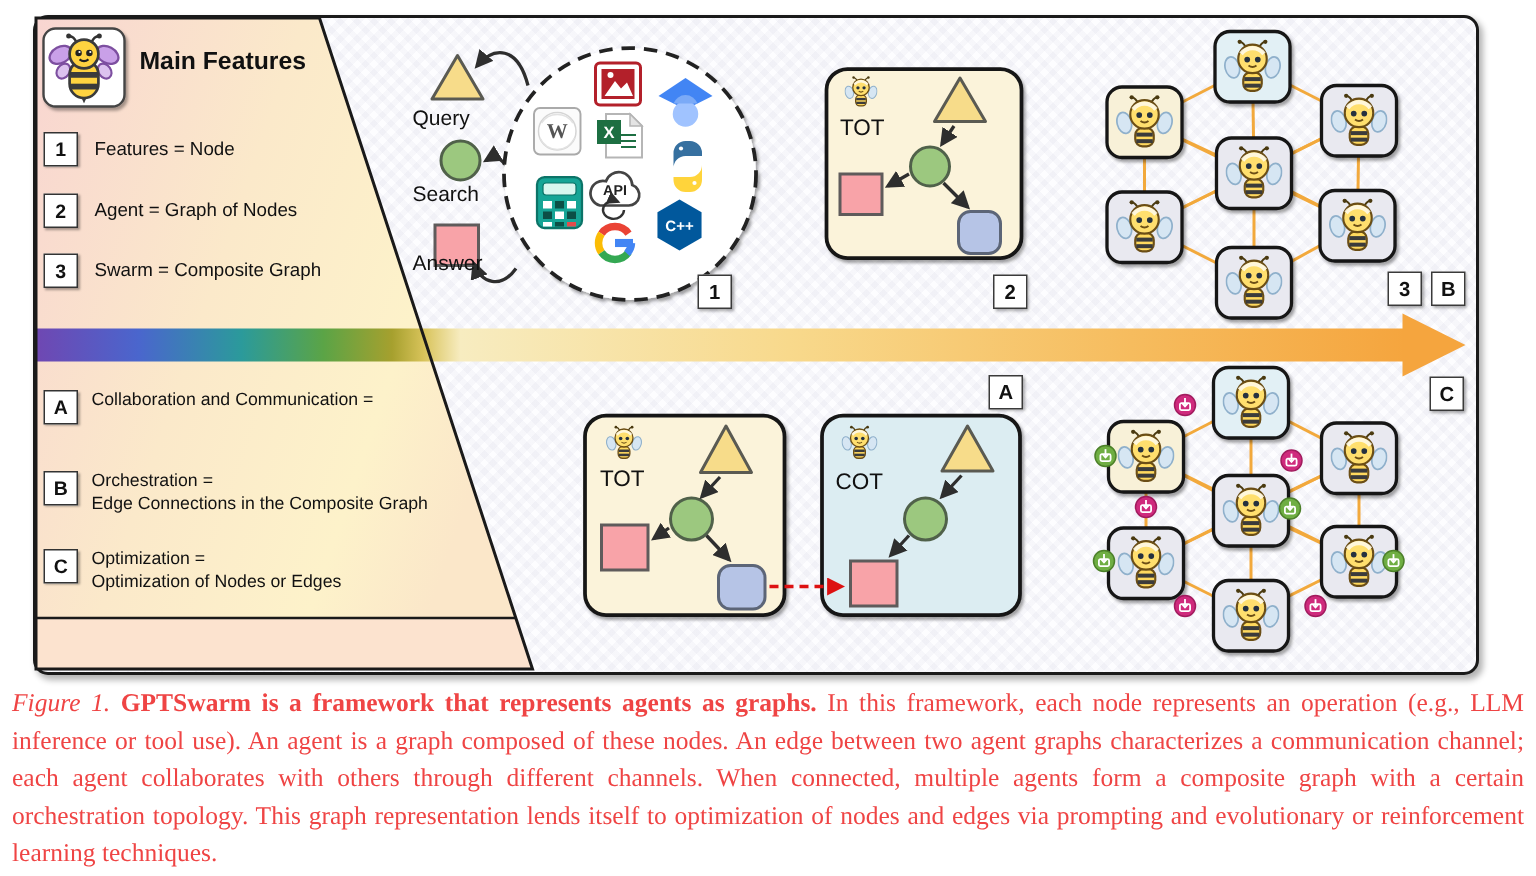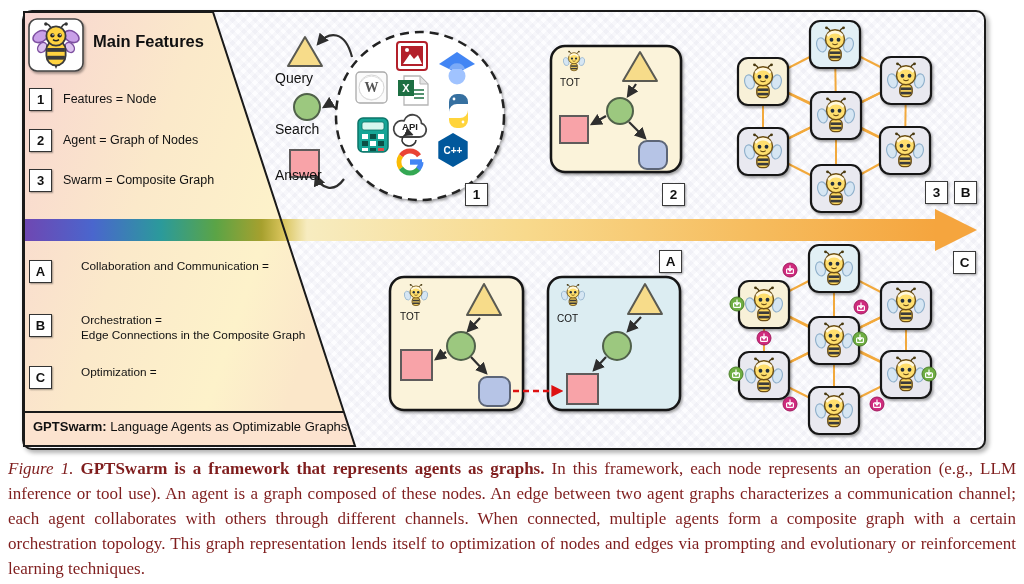--- a/index.html
+++ b/index.html
@@ -13,29 +13,29 @@
     border:2px solid #1a1a1a;border-radius:10px;
     box-shadow:2.5px 3px 4px rgba(0,0,0,.30);}
   svg.overlay{position:absolute;left:0;top:0;width:1024px;height:584px;z-index:3;}
   svg text{font-family:"Liberation Sans",sans-serif;}
   .txt{position:absolute;z-index:5;color:#111;}
   .mf-title{left:93px;top:32px;font-size:16.5px;font-weight:bold;}
   .nb{position:absolute;z-index:5;width:21px;height:21px;background:#fff;border:1.6px solid #333;
       display:flex;align-items:center;justify-content:center;font-size:13px;font-weight:bold;
       box-shadow:1px 1px 1.5px rgba(0,0,0,.35);color:#111;}
   .item-label{font-size:12.5px;}
-  .item-2line{font-size:11.8px;line-height:14.5px;margin-left:20px;}
+  .item-2line{font-size:11.8px;line-height:14.5px;}
   .marker{position:absolute;z-index:6;width:21px;height:21px;background:#fff;border:1.6px solid #3a3a3a;
       display:flex;align-items:center;justify-content:center;font-size:13.5px;font-weight:bold;
       box-shadow:1.2px 1.2px 2px rgba(0,0,0,.35);color:#111;}
   .node-label{font-size:14px;text-align:left;width:60px;}
-  .agent-label{font-size:10px;}
+  .agent-label{font-size:15px;}
   .footer-bar{left:33px;top:419px;font-size:13px;}
   .caption{position:absolute;left:8px;top:456px;width:1008px;z-index:5;
-      font-family:"Liberation Serif",serif;font-size:17px;line-height:25px;color:#7f1d1d;
+      font-family:"Liberation Serif",serif;font-size:17px;line-height:25px;color:#ef4444;
       text-align:justify;}
 </style>
 </head>
 <body>
 
 <div class="stage">
   <div class="fig-panel"></div>
 
   <svg class="overlay" viewBox="0 0 1024 584">
     <defs>
@@ -345,23 +345,23 @@
     <div>Collaboration and Communication =</div>
   </div>
   <div class="nb" style="left:29px;top:314px">B</div>
   <div class="txt item-2line" style="left:61px;top:313px">
     <div>Orchestration =</div>
     <div>Edge Connections in the Composite Graph</div>
   </div>
   <div class="nb" style="left:29px;top:366px">C</div>
   <div class="txt item-2line" style="left:61px;top:365px">
     <div>Optimization =</div>
+    <div>Optimization of Nodes or Edges</div>
   </div>
 
-  <div class="txt footer-bar"><b>GPTSwarm:</b><span> Language Agents as Optimizable Graphs</span></div>
 
   <div class="txt node-label" style="left:275px;top:70px">Query</div>
   <div class="txt node-label" style="left:275px;top:121px">Search</div>
   <div class="txt node-label" style="left:275px;top:167px">Answer</div>
 
   <div class="txt agent-label" style="left:560px;top:77px">TOT</div>
   <div class="txt agent-label" style="left:400px;top:311px">TOT</div>
   <div class="txt agent-label" style="left:557px;top:313px">COT</div>
 
   <div class="marker" style="left:465px;top:183px">1</div>

